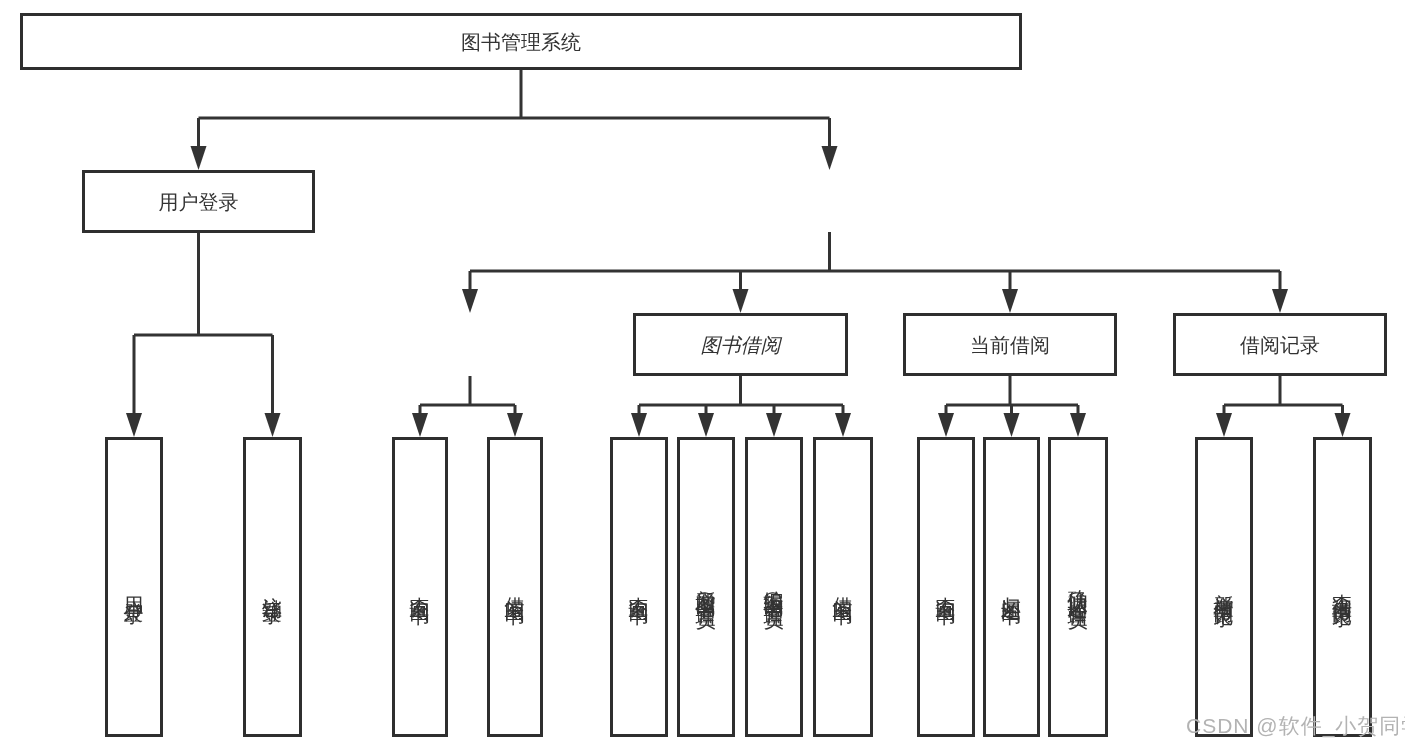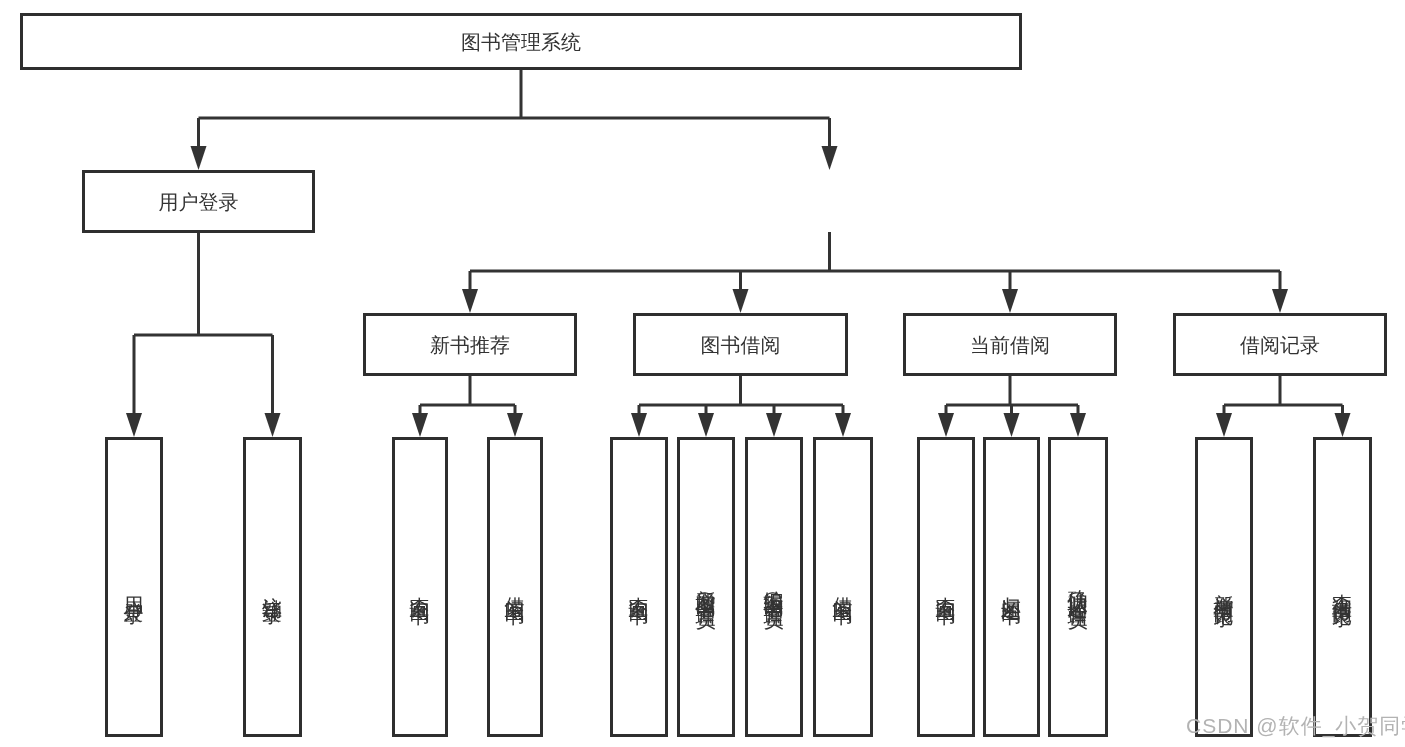--- a/index.html
+++ b/index.html
@@ -99,22 +99,21 @@
       <path class="shaft" d="M1280 376 V405 M1224 405 H1342.5 M1224 405 V417 M1342.5 405 V417"></path>
       <polygon class="arrow" points="1216,413 1232,413 1224,437"></polygon>
       <polygon class="arrow" points="1334.5,413 1350.5,413 1342.5,437"></polygon>
     </g>
   </svg>
 
   <div class="node" style="left:20px;top:13px;width:1002px;height:57px;">图书管理系统</div>
 
   <div class="node" style="left:82px;top:170px;width:233px;height:63px;">用户登录</div>
 
-  <div class="node" style="left:363px;top:313px;width:214px;height:63px;">新书推荐</div>
-  <div class="node" style="left:633px;top:313px;width:215px;height:63px;">图书借阅</div>
+  <div class="node" style="left:633px;top:313px;width:215px;height:63px;font-style:italic;">图书借阅</div>
   <div class="node" style="left:1173px;top:313px;width:214px;height:63px;">借阅记录</div>
   <div class="node" style="left:903px;top:313px;width:214px;height:63px;">当前借阅</div>
 
   <div class="node v-node" style="left:105px;top:437px;width:58px;height:300px;">用户登录</div>
   <div class="node v-node" style="left:243px;top:437px;width:59px;height:300px;">注销登录</div>
 
   <div class="node v-node" style="left:392px;top:437px;width:56px;height:300px;">查询图书</div>
   <div class="node v-node" style="left:487px;top:437px;width:56px;height:300px;">借阅图书</div>
 
   <div class="node v-node" style="left:610px;top:437px;width:58px;height:300px;">查询图书</div>

